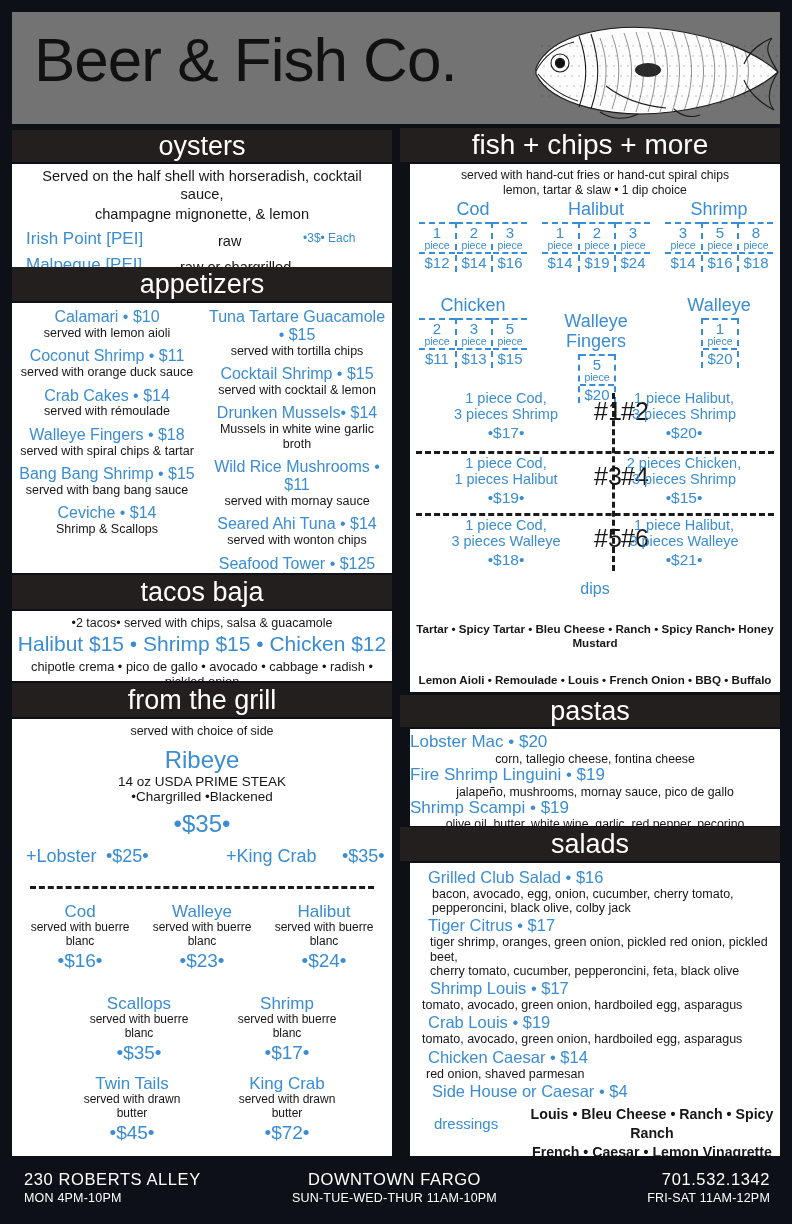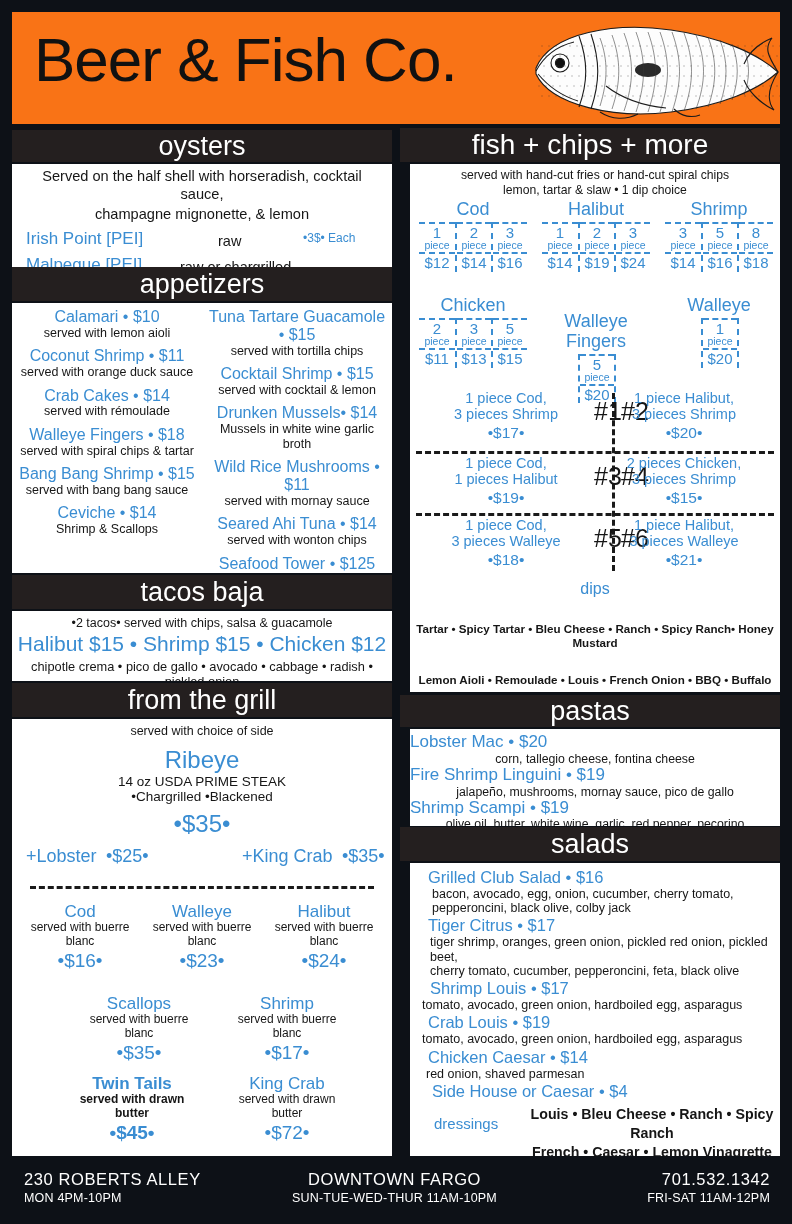--- a/index.html
+++ b/index.html
@@ -7,21 +7,21 @@
     width: 792px; height: 1224px;
     background: #0d1117;
     font-family: "Liberation Sans", sans-serif;
     overflow: hidden;
   }
   .page { position: relative; width: 792px; height: 1224px; background: #0d1117; }
 
   
   .masthead {
     position: absolute; left: 12px; top: 12px; width: 768px; height: 112px;
-    background: #f97316; overflow: hidden;
+    background: #737373; overflow: hidden;
   }
   .masthead-title {
     position: absolute; left: 22px; top: 12px;
     font-size: 62px; font-weight: 400; letter-spacing: -1px;
     color: #111111; font-family: "Liberation Sans", sans-serif;
     white-space: nowrap;
   }
   .fish-art { position: absolute; right: -6px; top: 4px; width: 290px; height: 104px; }
 
   
@@ -246,21 +246,21 @@
   <div class="panel" style="left:12px; top:719px; width:380px; height:437px;">
     <div class="grill-sub">served with choice of side</div>
     <div class="ribeye">Ribeye</div>
     <div class="ribeye-d1">14 oz USDA PRIME STEAK</div>
     <div class="ribeye-d2">•Chargrilled   •Blackened</div>
     <div class="ribeye-p">•$35•</div>
 
     <div class="addons">
       <div class="addon" style="left:14px;">+Lobster</div>
       <div class="addon" style="left:94px;">•$25•</div>
-      <div class="addon" style="left:230px;">+King Crab</div>
+      <div class="addon" style="left:214px;">+King Crab</div>
       <div class="addon" style="left:330px;">•$35•</div>
     </div>
 
     <div class="dashrule"></div>
 
     <div style="position:relative; height:280px;">
       <div class="gcell" style="left:6px;   top:14px;  width:124px;">
         <div class="gn">Cod</div>
         <div class="gd">served with buerre blanc</div>
         <div class="gp">•$16•</div>
@@ -280,21 +280,21 @@
         <div class="gn">Scallops</div>
         <div class="gd">served with buerre blanc</div>
         <div class="gp">•$35•</div>
       </div>
       <div class="gcell" style="left:210px; top:106px; width:130px;">
         <div class="gn">Shrimp</div>
         <div class="gd">served with buerre blanc</div>
         <div class="gp">•$17•</div>
       </div>
 
-      <div class="gcell" style="left:55px;  top:186px; width:130px;font-weight:bold;">
+      <div class="gcell" style="left:55px;  top:186px; width:130px;">
         <div class="gn">Twin Tails</div>
         <div class="gd">served with drawn butter</div>
         <div class="gp">•$45•</div>
       </div>
       <div class="gcell" style="left:210px; top:186px; width:130px;">
         <div class="gn">King Crab</div>
         <div class="gd">served with drawn butter</div>
         <div class="gp">•$72•</div>
       </div>
     </div>

